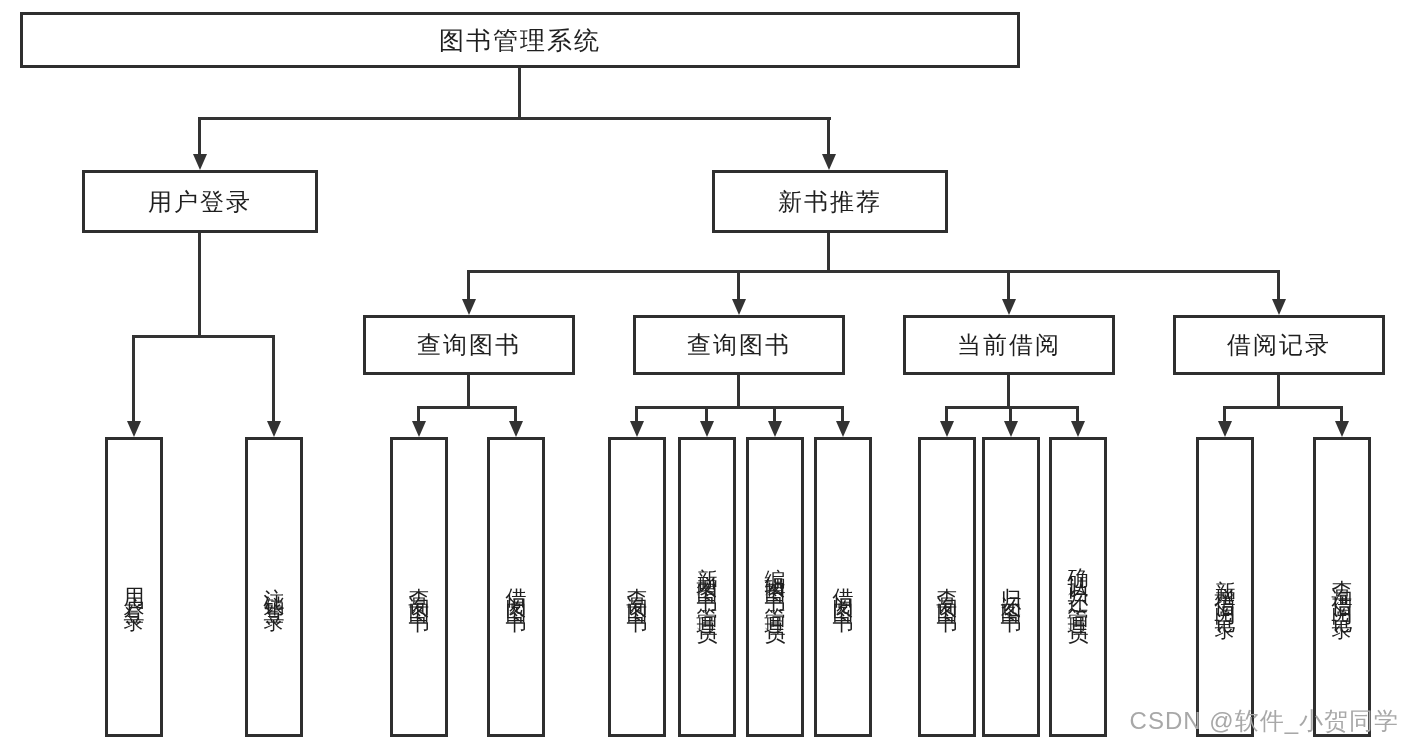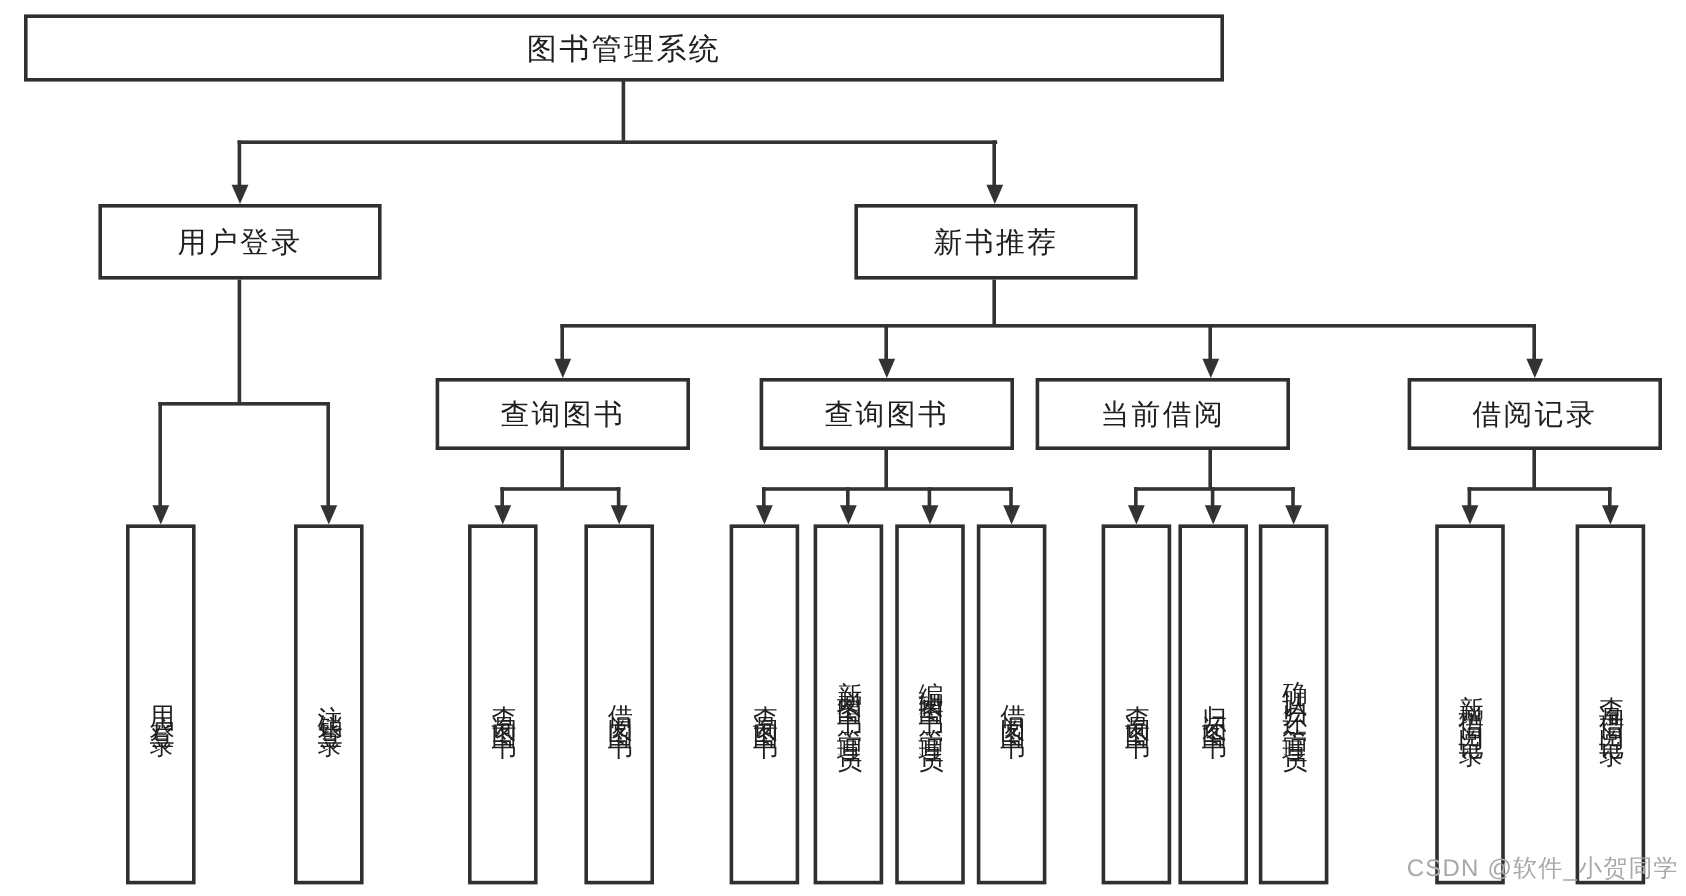--- a/index.html
+++ b/index.html
@@ -26,21 +26,21 @@
   }
   .line { position:absolute; background:var(--line,#333333); }
   .arrow {
     position:absolute; width:0; height:0;
     border-left:7px solid transparent;
     border-right:7px solid transparent;
     border-top:16px solid var(--line,#333333);
   }
   #watermark {
     position:absolute; right:6px; bottom:10px;
-    font-size:20px; letter-spacing:1px;
+    font-size:24px; letter-spacing:1px;
     color:var(--watermark,#a8a8a8); z-index:5;
     white-space:nowrap;
   }
 </style>
 </head>
 <body>
 
 <div id="stage">
 
   <div class="box hbox rootbox" style="left:20px; top:12px; width:1000px; height:56px;">图书管理系统</div>
@@ -68,21 +68,21 @@
   <div class="arrow" style="left:462px; top:299px;"></div>
   <div class="line" style="left:737px; top:270px; width:3px; height:30px;"></div>
   <div class="arrow" style="left:732px; top:299px;"></div>
   <div class="line" style="left:1007px; top:270px; width:3px; height:30px;"></div>
   <div class="arrow" style="left:1002px; top:299px;"></div>
   <div class="line" style="left:1277px; top:270px; width:3px; height:30px;"></div>
   <div class="arrow" style="left:1272px; top:299px;"></div>
 
   <div class="box hbox" style="left:363px; top:315px; width:212px; height:60px;">查询图书</div>
   <div class="box hbox" style="left:633px; top:315px; width:212px; height:60px;">查询图书</div>
-  <div class="box hbox" style="left:863px; top:315px; width:212px; height:60px;">当前借阅</div>
+  <div class="box hbox" style="left:903px; top:315px; width:212px; height:60px;">当前借阅</div>
   <div class="box hbox" style="left:1173px; top:315px; width:212px; height:60px;">借阅记录</div>
 
   <div class="line" style="left:467px; top:375px; width:3px; height:33px;"></div>
   <div class="line" style="left:417px; top:406px; width:100px; height:3px;"></div>
   <div class="line" style="left:417px; top:406px; width:3px; height:16px;"></div>
   <div class="arrow" style="left:412px; top:421px;"></div>
   <div class="line" style="left:514px; top:406px; width:3px; height:16px;"></div>
   <div class="arrow" style="left:509px; top:421px;"></div>
 
   <div class="line" style="left:737px; top:375px; width:3px; height:33px;"></div>

